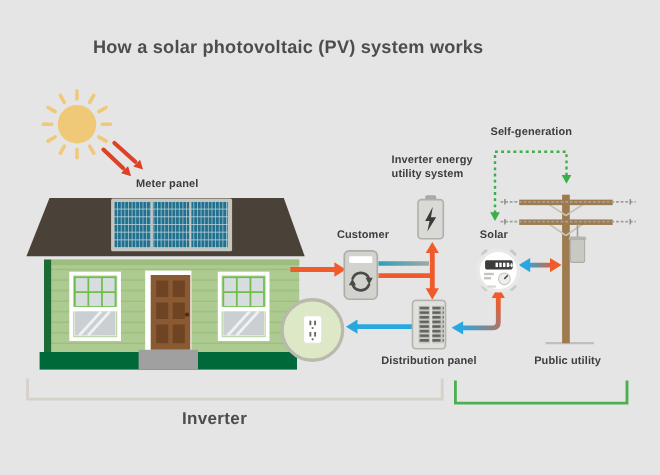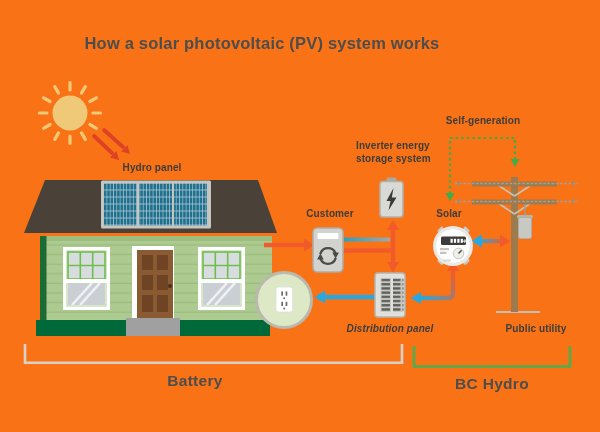--- a/index.html
+++ b/index.html
@@ -1,17 +1,17 @@
 <!DOCTYPE html>
 <html><head>
 <meta charset="utf-8">
 <style>
   html,body{margin:0;padding:0;background:#fff;}
   .stage{
-    position:relative;width:600px;height:432px;background:#f97316;overflow:hidden;
+    position:relative;width:600px;height:432px;background:#e5e5e5;overflow:hidden;
     font-family:"Liberation Sans",sans-serif;
   }
   .stage svg{position:absolute;left:0;top:0;}
   .lbl{
     position:absolute;color:#3d3d3b;font-weight:700;font-size:10px;
     letter-spacing:.1px;white-space:nowrap;transform:translateX(-50%);
   }
   .lbl.left{transform:none;}
   .title{
     position:absolute;top:34px;left:262px;transform:translateX(-50%);
@@ -249,26 +249,25 @@
       <rect x="517" y="215" width="16" height="3.4" rx="1.6" fill="#B5B5B0"></rect>
       <rect x="518.5" y="217.5" width="13" height="21" rx="2" fill="#C9C9C4" stroke="#ADADA7" stroke-width="1"></rect>
     </g>
   </g>
 
   <path d="M25,344 V362.8 H402 V344" fill="none" stroke="#D7D2C7" stroke-width="2.6"></path>
   <path d="M414,346 V366.5 H570 V346" fill="none" stroke="#4CAF50" stroke-width="2.6"></path>
 </svg>
 
 <div class="title">How a solar photovoltaic (PV) system works</div>
-<div class="lbl" style="left:152px;top:162px;">Hydro panel</div>
+<div class="lbl" style="left:152px;top:162px;">Meter panel</div>
 <div class="lbl" style="left:330px;top:208px;">Customer</div>
 <div class="lbl left battery-lbl" style="left:356px;top:140px;">
   <span>Inverter energy</span><br>
-  <span>storage system</span>
+  <span>utility system</span>
 </div>
 <div class="lbl" style="left:449px;top:208px;">Solar</div>
 <div class="lbl" style="left:483px;top:115px;text-align:right;">Self-generation</div>
-<div class="lbl" style="left:390px;top:323px;font-style:italic;">Distribution panel</div>
-<div class="lbl" style="left:516px;top:323px;margin-left:20px;">Public utility</div>
-<div class="zone" style="left:195px;top:372px;">Battery</div>
-<div class="zone" style="left:492px;top:375px;">BC Hydro</div>
+<div class="lbl" style="left:390px;top:323px;">Distribution panel</div>
+<div class="lbl" style="left:516px;top:323px;">Public utility</div>
+<div class="zone" style="left:195px;top:372px;">Inverter</div>
 
 </div>
 
 </body></html>

